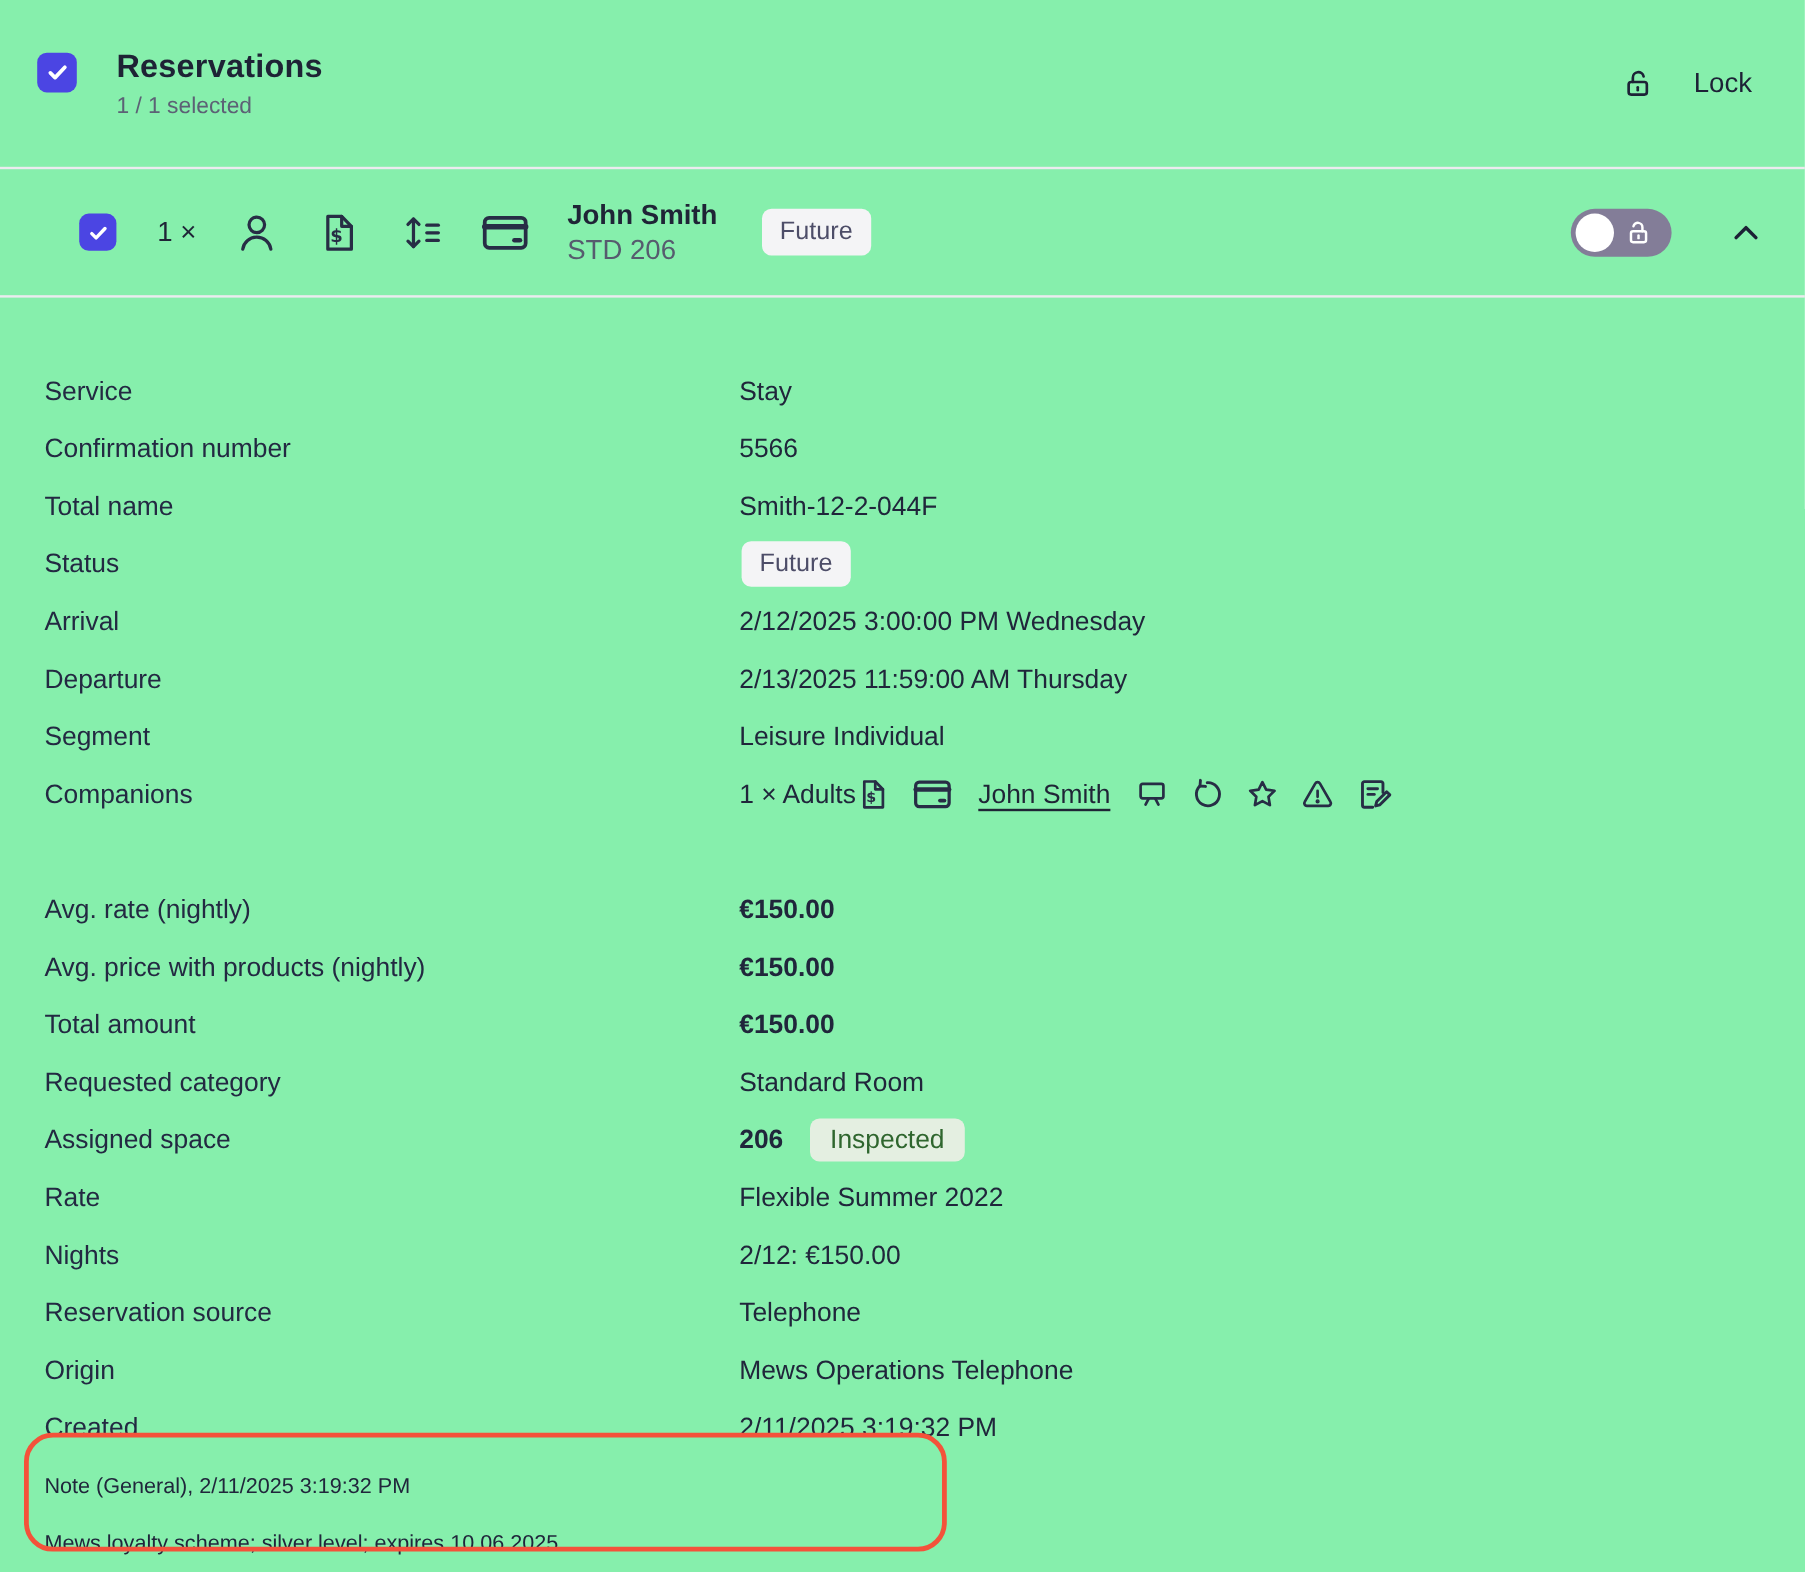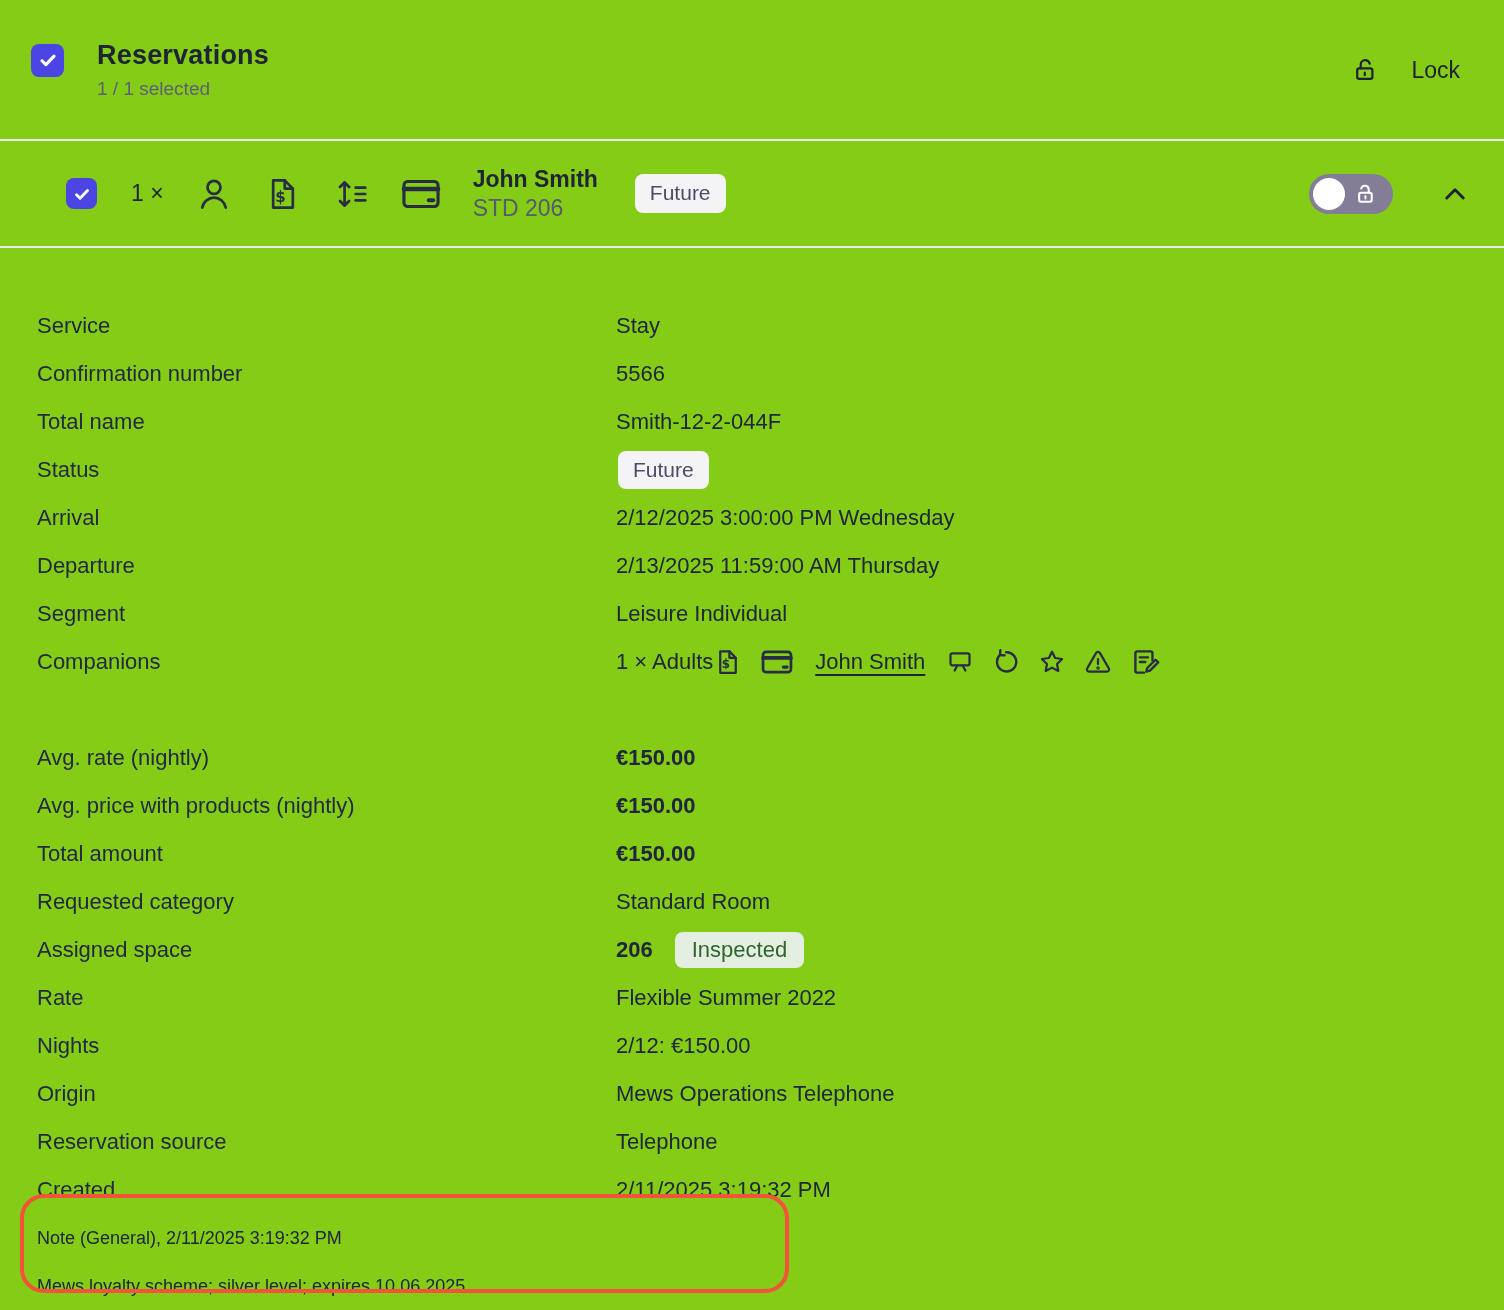--- a/index.html
+++ b/index.html
@@ -1,30 +1,30 @@
 <!DOCTYPE html>
 <html><head>
 <meta charset="utf-8">
 <style>
   * { margin:0; padding:0; box-sizing:border-box; }
   html,body { background:#fff; }
   body { width:1504px; height:1310px; font-family:"Liberation Sans", sans-serif; color:#232942; overflow:hidden; }
-  .page { position:relative; width:1504px; height:1310px; background:#84cc16; }
+  .page { position:relative; width:1504px; height:1310px; background:#86efac; }
 
   
   .app-header { height:141px; border-bottom:2px solid #ebebef; display:flex; align-items:center; padding:0 44px 0 31px; }
   .hdr-left { display:flex; align-items:flex-start; gap:33px; }
   .checkbox { background:#4b45e3; border-radius:8px; display:flex; align-items:center; justify-content:center; cursor:pointer; flex:none; }
   .checkbox.lg { width:33px; height:33px; margin-top:4px; }
   .checkbox.sm { width:31px; height:31px; }
   .title-block { display:flex; flex-direction:column; gap:7px; }
   .page-title { font-size:27px; font-weight:700; color:#1e2335; letter-spacing:.2px; }
   .page-subtitle { font-size:19px; color:#5c6175; }
   .hdr-spacer { flex:1; }
-  .lock-btn { display:flex; align-items:flex-end; gap:30px; cursor:pointer; }
+  .lock-btn { display:flex; align-items:center; gap:30px; cursor:pointer; }
   .lock-btn .lbl { font-size:23px; font-weight:500; color:#1d2236; }
 
   
   .res-row { height:107px; border-bottom:2px solid #ebebef; display:flex; align-items:center; padding:0 34px 0 66px; }
   .qty { font-size:23px; color:#1f2436; margin:0 28px 0 34px; }
   .row-icons { display:flex; align-items:center; gap:25px; }
   .row-icons .ibtn { width:44px; height:44px; display:flex; align-items:center; justify-content:center; cursor:pointer; }
   .guest-block { margin-left:30px; display:flex; flex-direction:column; gap:2px; }
   .guest-name { font-size:23px; font-weight:700; color:#1f2436; }
   .guest-space { font-size:23px; color:#565b6e; }
@@ -285,27 +285,27 @@
       <div class="label">Rate</div>
       <div class="value">Flexible Summer 2022</div>
     </div>
 
     <div class="row">
       <div class="label">Nights</div>
       <div class="value">2/12: €150.00</div>
     </div>
 
     <div class="row">
+      <div class="label">Reservation source</div>
+      <div class="value">Telephone</div>
+    </div>
+
+    <div class="row">
       <div class="label">Origin</div>
       <div class="value">Mews Operations Telephone</div>
-    </div>
-
-    <div class="row">
-      <div class="label">Reservation source</div>
-      <div class="value">Telephone</div>
     </div>
 
     <div class="row">
       <div class="label">Created</div>
       <div class="value">2/11/2025 3:19:32 PM</div>
     </div>
 
   </main>
 
   <section class="note-section">

